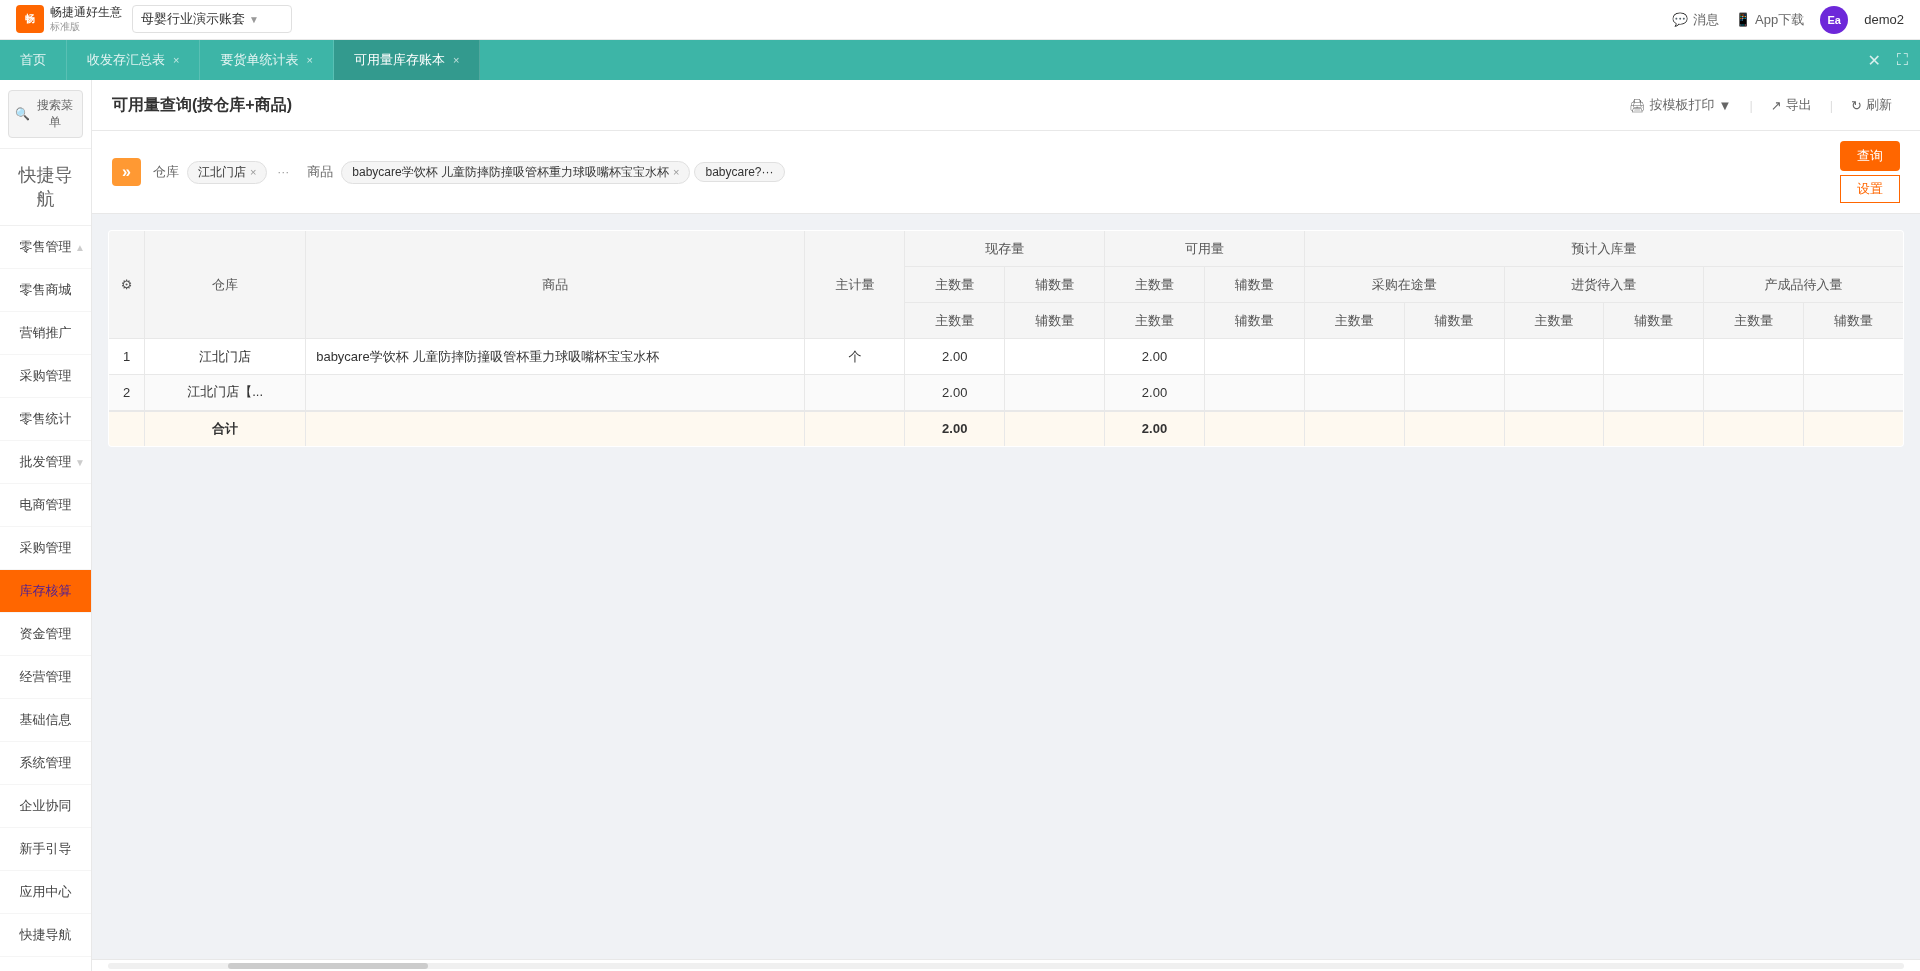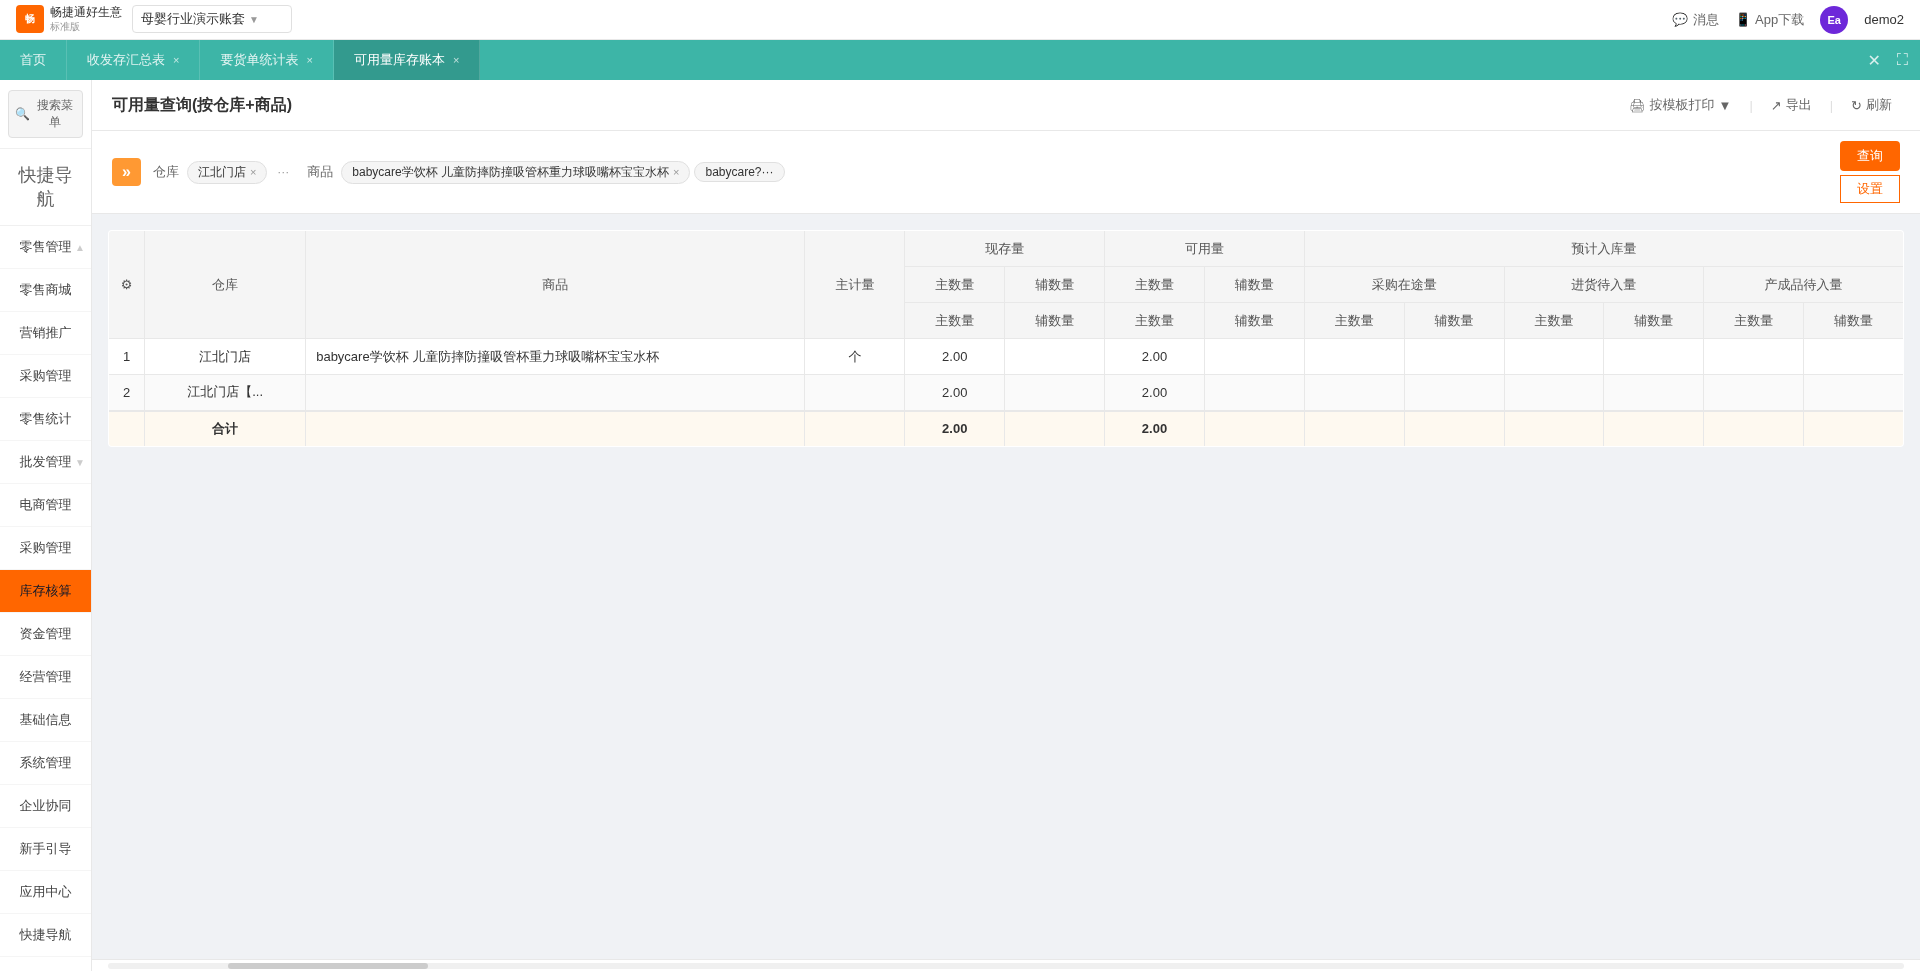--- a/index.html
+++ b/index.html
@@ -82,21 +82,21 @@
       font-size: 13px;
       color: #444;
       cursor: pointer;
       display: flex;
       flex-direction: column;
       align-items: center;
       gap: 4px;
       border-bottom: 1px solid #f5f5f5;
       position: relative;
     }
-    .sidebar-menu-item.active { background: #ff6600; color: #0f172a; }
+    .sidebar-menu-item.active { background: #ff6600; color: #4c1d95; }
     .sidebar-menu-item .menu-arrow { position: absolute; right: 6px; top: 50%; transform: translateY(-50%); font-size: 10px; color: #ccc; }
 
     
     .main-content {
       flex: 1;
       overflow: hidden;
       display: flex;
       flex-direction: column;
       background: #f0f2f5;
     }

